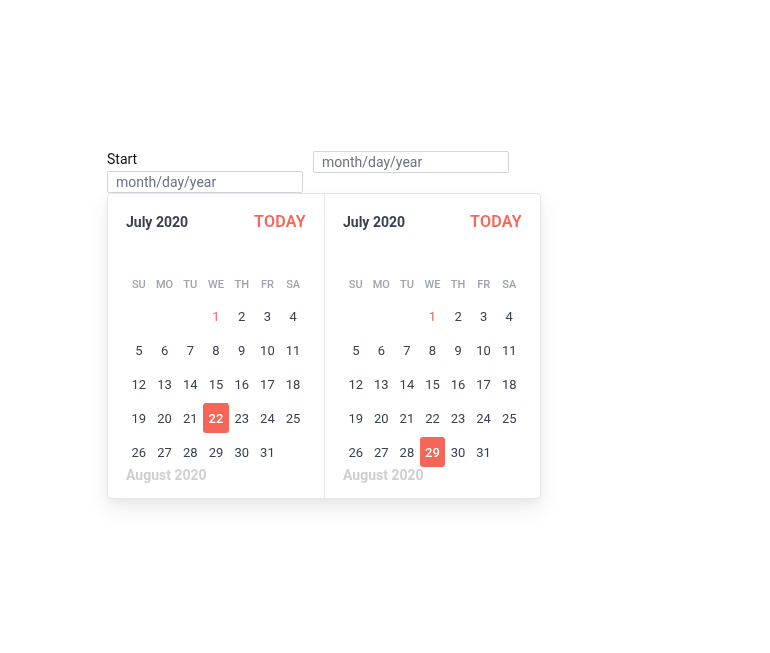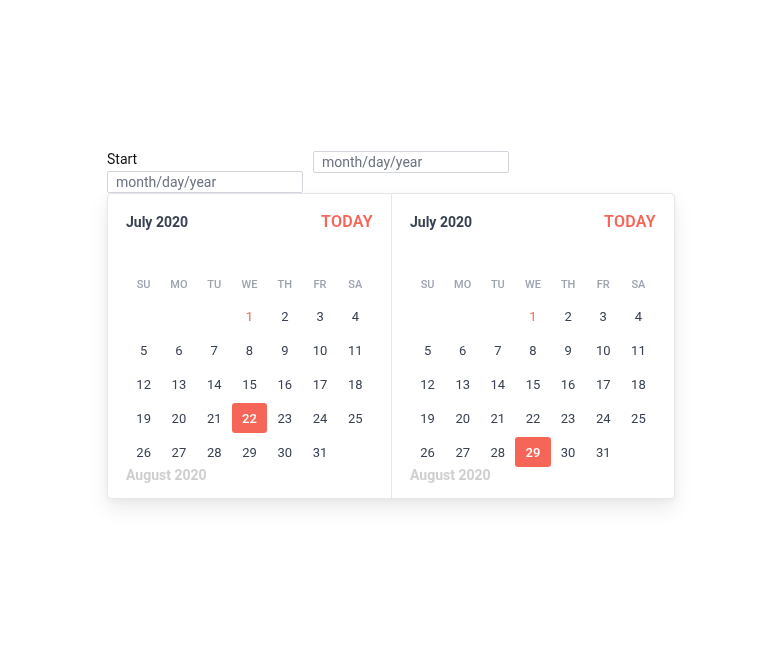--- a/index.html
+++ b/index.html
@@ -36,21 +36,21 @@
       padding: 0 8px;
       font-size: 14px;
       color: #6b7280;
       font-family: inherit;
     }
     .field-input::placeholder { color: #6b7280; }
 
     .panel {
       margin-top: 0px;
       display: flex;
-      width: 568px;
+      width: 434px;
       height: 306px;
       background: #fff;
       border: 1px solid #e5e7eb;
       border-radius: 4px;
       box-shadow: 0 10px 20px rgba(0,0,0,0.08), 0 2px 6px rgba(0,0,0,0.04);
       overflow: hidden;
     }
     .cal {
       width: 50%;
       padding: 18px 18px 0 18px;

